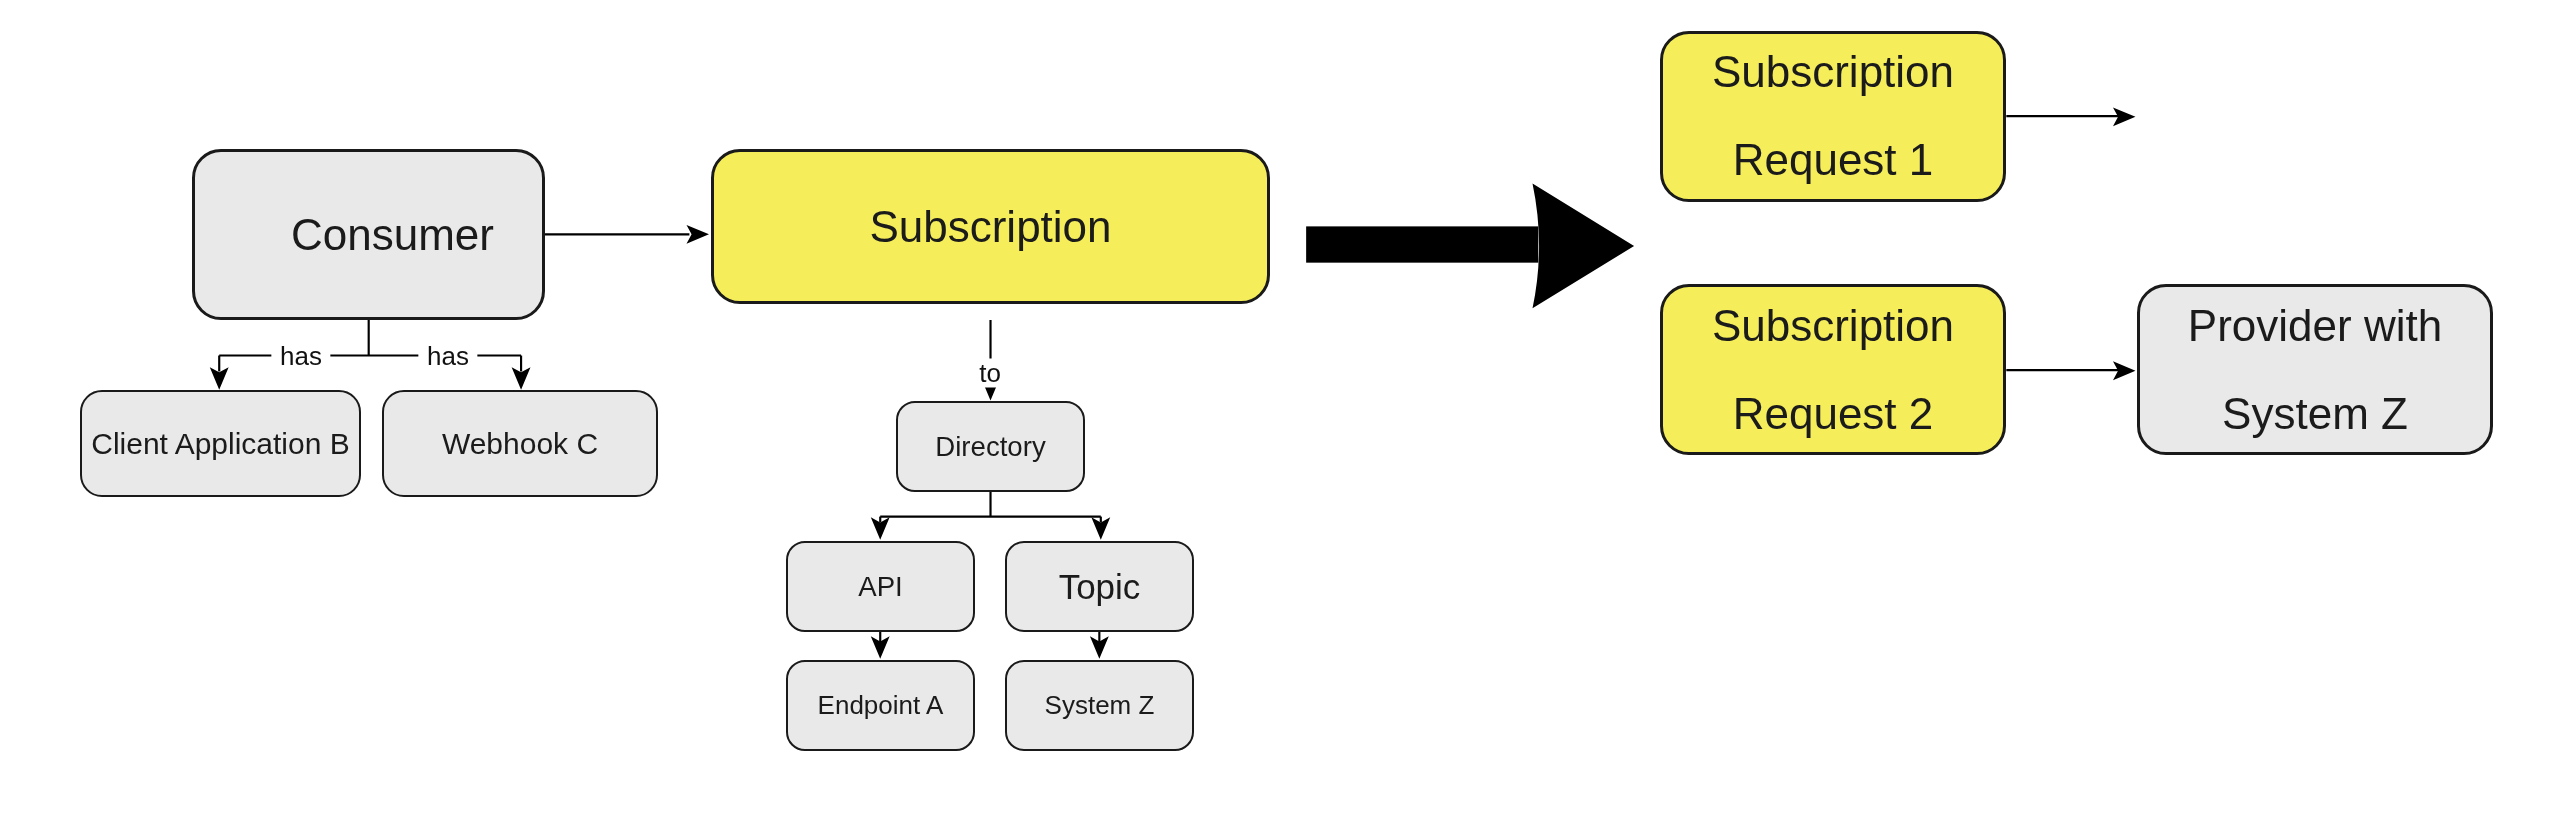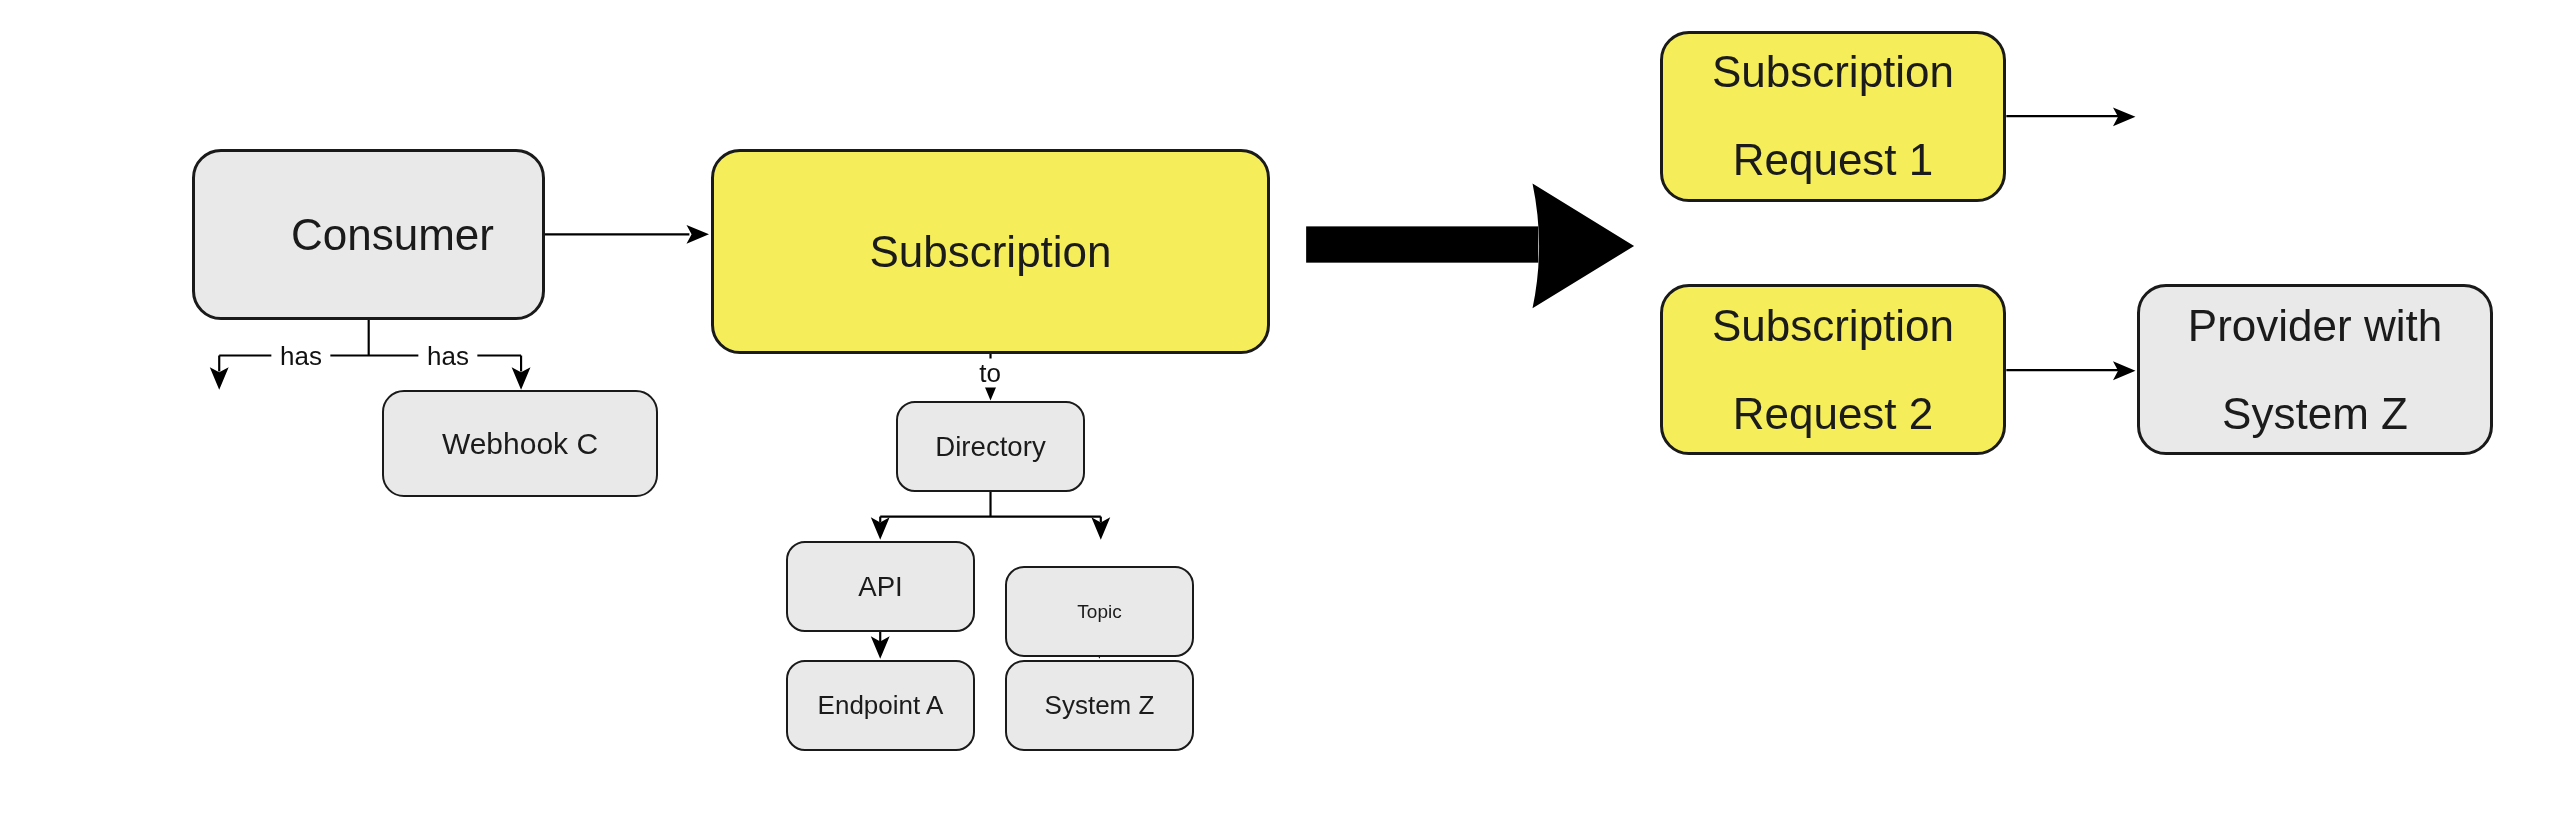--- a/index.html
+++ b/index.html
@@ -41,30 +41,30 @@
     line-height: 88px;
   }
   .node.yellow {
     background: #f5ee5a;
   }
   .node .lbl { display: block; padding: 0 10.2px; }
   .node.oneline .lbl { white-space: nowrap; padding: 0; }
 
   
   #n-consumer      { left: 192px;  top: 149px; width: 353px; height: 171px; padding-left: 48px; }
-  #n-subscription  { left: 711px;  top: 149px; width: 559px; height: 205px; }
+  #n-subscription  { left: 711px;  top: 149px; width: 559px; height: 155px; }
 
   
   #n-client-app-b  { left: 80px;  top: 390px; width: 281px; height: 107px; font-size: 30px; }
   #n-webhook-c     { left: 382px;  top: 390px; width: 276px; height: 107px; font-size: 30px; }
 
   
   #n-directory     { left: 896px; top: 401px; width: 189px; height: 91px; font-size: 27.6px; border-radius: 19px; }
   #n-api           { left: 786px; top: 541px; width: 189px; height: 91px; font-size: 27.6px; border-radius: 19px; }
-  #n-topic         { left: 1005px; top: 566px; width: 189px; height: 91px; font-size: 19px; border-radius: 19px; }
+  #n-topic         { left: 1005px; top: 541px; width: 189px; height: 91px; font-size: 35px; border-radius: 19px; }
   #n-endpoint-a    { left: 786px; top: 660px; width: 189px; height: 91px; font-size: 26px; border-radius: 19px; }
   #n-system-z      { left: 1005px; top: 660px; width: 189px; height: 91px; font-size: 26px; border-radius: 19px; }
 
   
   #n-sub-req-1     { left: 1660px; top: 30.5px;  width: 346px; height: 171px; }
   #n-provider-a    { left: 2137px; top: 30.5px;  width: 356px; height: 171px; }
   #n-sub-req-2     { left: 1660px; top: 284px; width: 346px; height: 171px; }
   #n-provider-z    { left: 2137px; top: 284px; width: 356px; height: 171px; }
 
   .edge-label {
@@ -133,20 +133,23 @@
   </svg>
 
   <div class="node big oneline" id="n-consumer">
     <span class="lbl">Consumer</span>
   </div>
 
   <div class="node big yellow oneline" id="n-subscription">
     <span class="lbl">Subscription</span>
   </div>
 
+  <div class="node oneline" id="n-client-app-b">
+    <span class="lbl">Client Application B</span>
+  </div>
 
   <div class="node oneline" id="n-webhook-c">
     <span class="lbl">Webhook C</span>
   </div>
 
   <div class="node oneline" id="n-directory">
     <span class="lbl">Directory</span>
   </div>
 
   <div class="node oneline" id="n-api">

